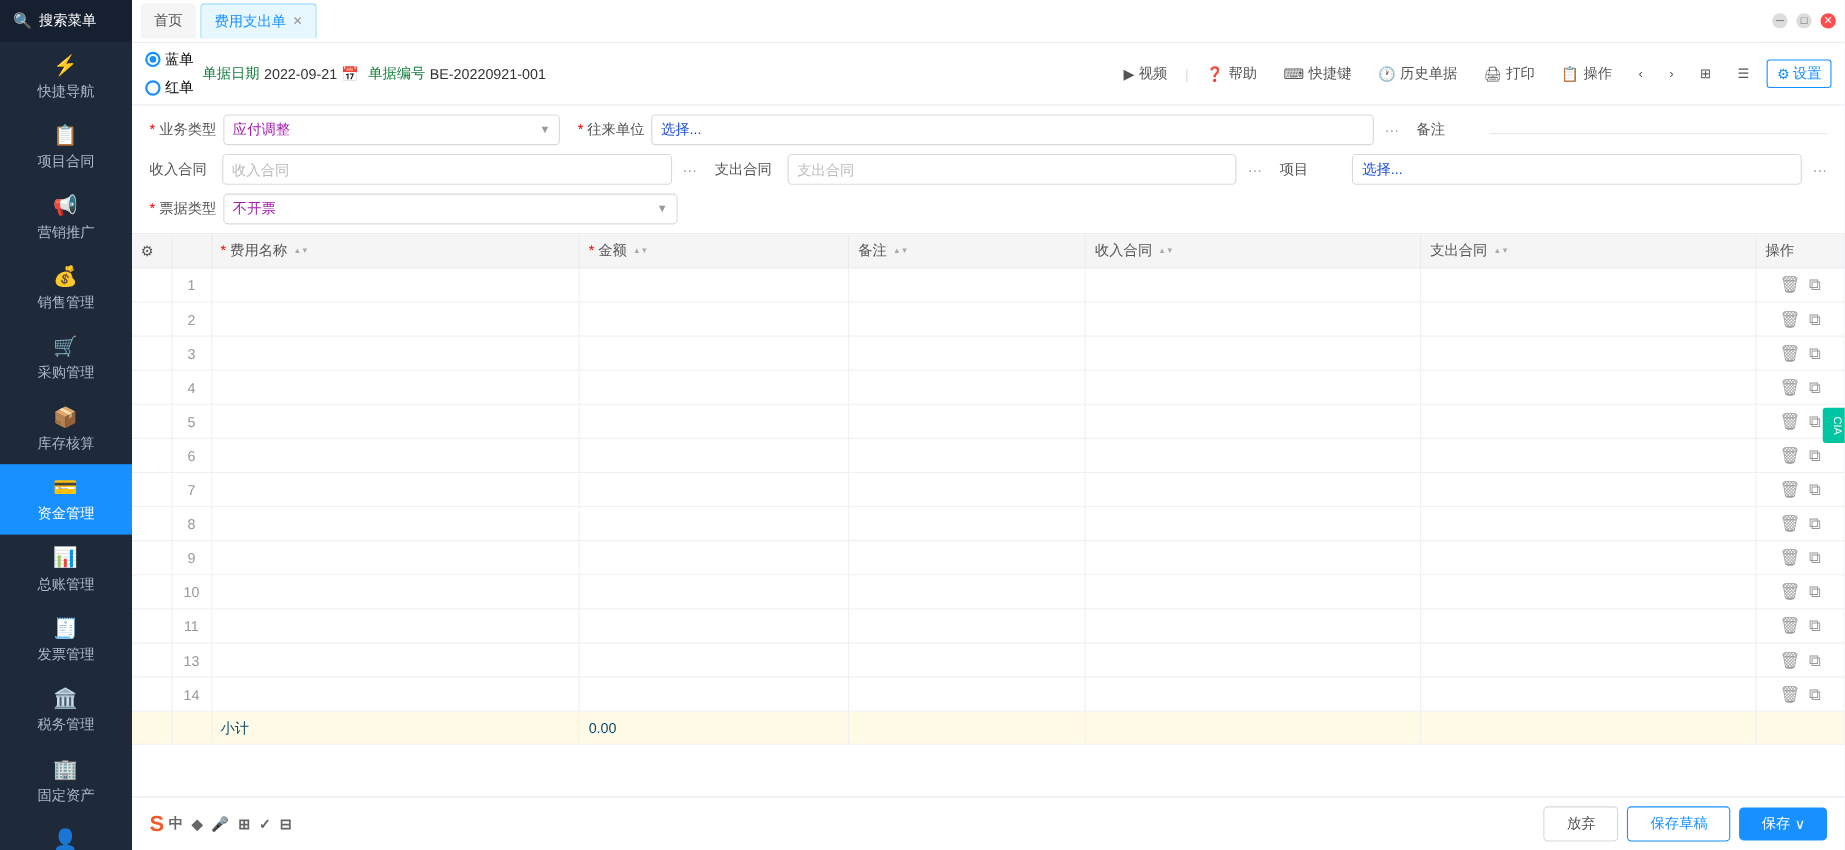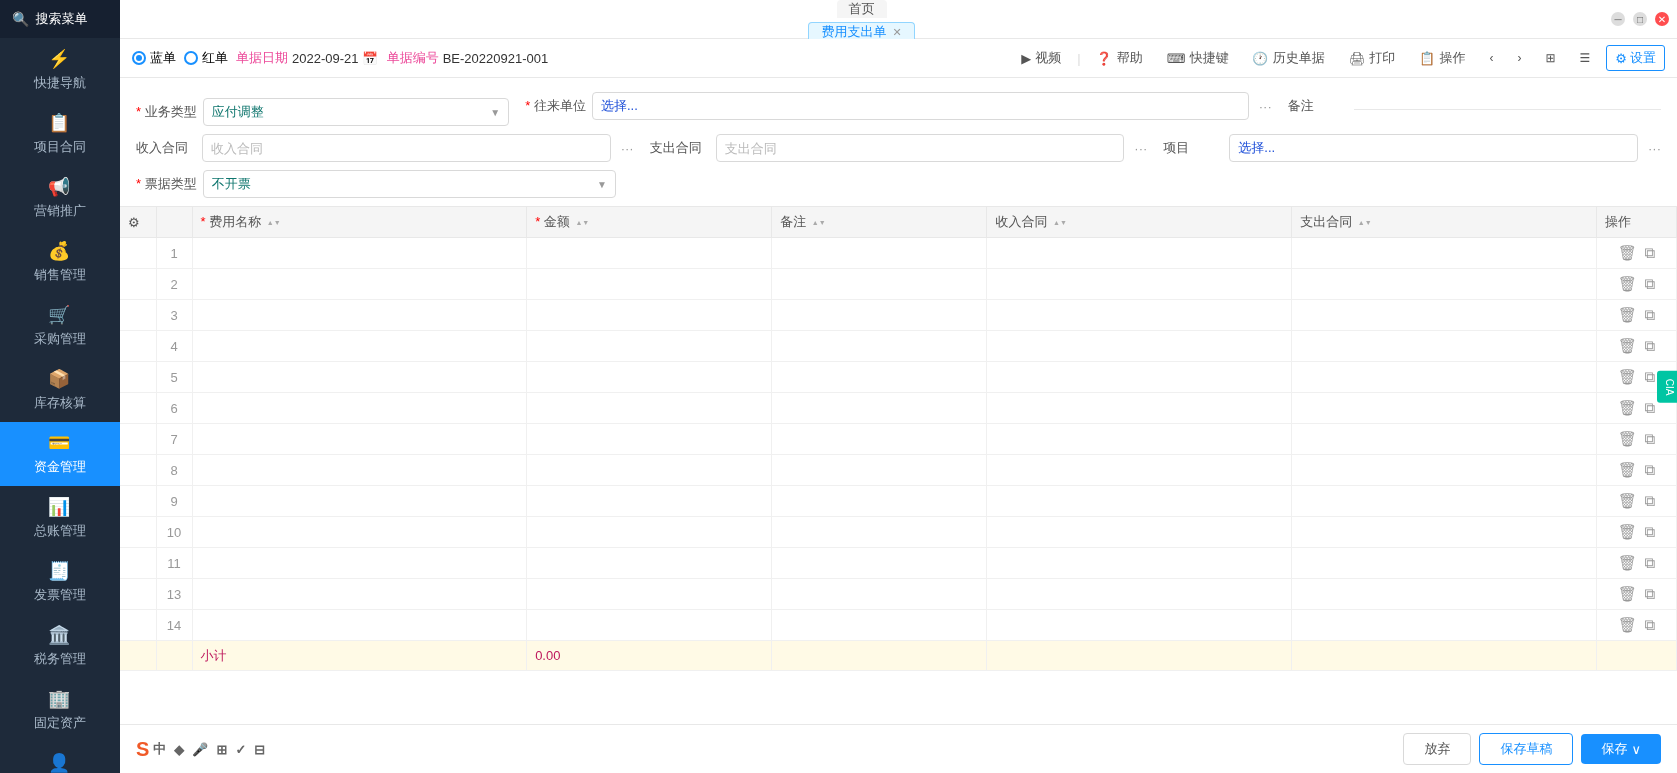--- a/index.html
+++ b/index.html
@@ -51,21 +51,20 @@
 
     
     .tabs-bar {
       display: flex;
       align-items: center;
       background: #fff;
       border-bottom: 1px solid #e8e8e8;
       padding: 0 8px;
       height: 38px;
       gap: 4px;
-      flex-direction: column;
     }
     .tab {
       display: flex;
       align-items: center;
       padding: 0 12px;
       height: 32px;
       border-radius: 4px 4px 0 0;
       cursor: pointer;
       font-size: 13px;
       gap: 6px;
@@ -89,36 +88,36 @@
       display: flex;
       align-items: center;
       background: #fff;
       padding: 6px 12px;
       border-bottom: 1px solid #e8e8e8;
       gap: 12px;
       flex-wrap: wrap;
     }
     .toolbar-left { display: flex; align-items: center; gap: 8px; }
     .toolbar-right { margin-left: auto; display: flex; align-items: center; gap: 8px; }
-    .radio-group { display: flex; align-items: center; gap: 8px; }
+    .radio-group { display: flex; align-items: center; gap: 8px; flex-direction: column; }
     .radio-item { display: flex; align-items: center; gap: 4px; cursor: pointer; }
     .radio-dot {
       width: 14px; height: 14px;
       border-radius: 50%;
       border: 2px solid #1890ff;
       display: flex; align-items: center; justify-content: center;
     }
     .radio-dot.checked::after {
       content: '';
       width: 6px; height: 6px;
       border-radius: 50%;
       background: #1890ff;
     }
     .toolbar-field { display: flex; align-items: center; gap: 4px; }
-    .toolbar-label { color: #ec4899; white-space: nowrap; text-align: center; }
+    .toolbar-label { color: #15803d; white-space: nowrap; text-align: center; }
     .toolbar-value { color: #333; font-weight: 500; }
     .toolbar-btn {
       display: flex; align-items: center; gap: 4px;
       padding: 3px 8px;
       border: none;
       background: transparent;
       cursor: pointer;
       color: #555;
       font-size: 12px;
       border-radius: 3px;
@@ -169,21 +168,21 @@
       position: relative;
       display: flex;
       align-items: center;
       border: 1px solid #d9d9d9;
       border-radius: 4px;
       height: 28px;
       padding: 0 8px;
       background: #fff;
       cursor: pointer;
     }
-    .form-select-value { flex: 1; color: #0f766e; }
+    .form-select-value { flex: 1; color: #a21caf; }
     .form-select-arrow { color: #999; font-size: 10px; }
     .form-field-ellipsis { color: #999; margin-left: 4px; cursor: pointer; }
     .form-field-placeholder { color: #1d4ed8; flex: 1; }
     .form-field-static { 
       flex: 1; 
       border-bottom: 1px solid #e8e8e8; 
       padding: 3px 0;
       color: #bbb;
     }
 
@@ -233,21 +232,21 @@
       border: none;
       cursor: pointer;
       color: #999;
       font-size: 15px;
       padding: 2px;
     }
     .th-gear { width: 36px; text-align: center; }
     .subtotal-row td {
       background: #fffae6;
       font-weight: 500;
-      color: #be185d;
+      color: #0c4a6e;
     }
 
     
     .bottom-bar {
       background: #fff;
       border-top: 1px solid #e8e8e8;
       padding: 8px 16px;
       display: flex;
       align-items: center;
       justify-content: flex-end;
@@ -488,21 +487,21 @@
       <button class="set-btn">
         <span>⚙</span>
         <span>设置</span>
       </button>
     </div>
   </div>
 
   <div class="form-area">
 
     <div class="form-row">
-      <div class="form-field" style="max-width:480px;margin-top:12px;">
+      <div class="form-field" style="max-width:480px;">
         <span class="form-field-label required">业务类型</span>
         <div class="form-select-wrapper">
           <span class="form-select-value">应付调整</span>
           <span class="form-select-arrow">▼</span>
         </div>
       </div>
       <div class="form-field" style="flex:2;">
         <span class="form-field-label required">往来单位</span>
         <div class="form-select-wrapper" style="flex:1;">
           <span class="form-field-placeholder">选择...</span>

